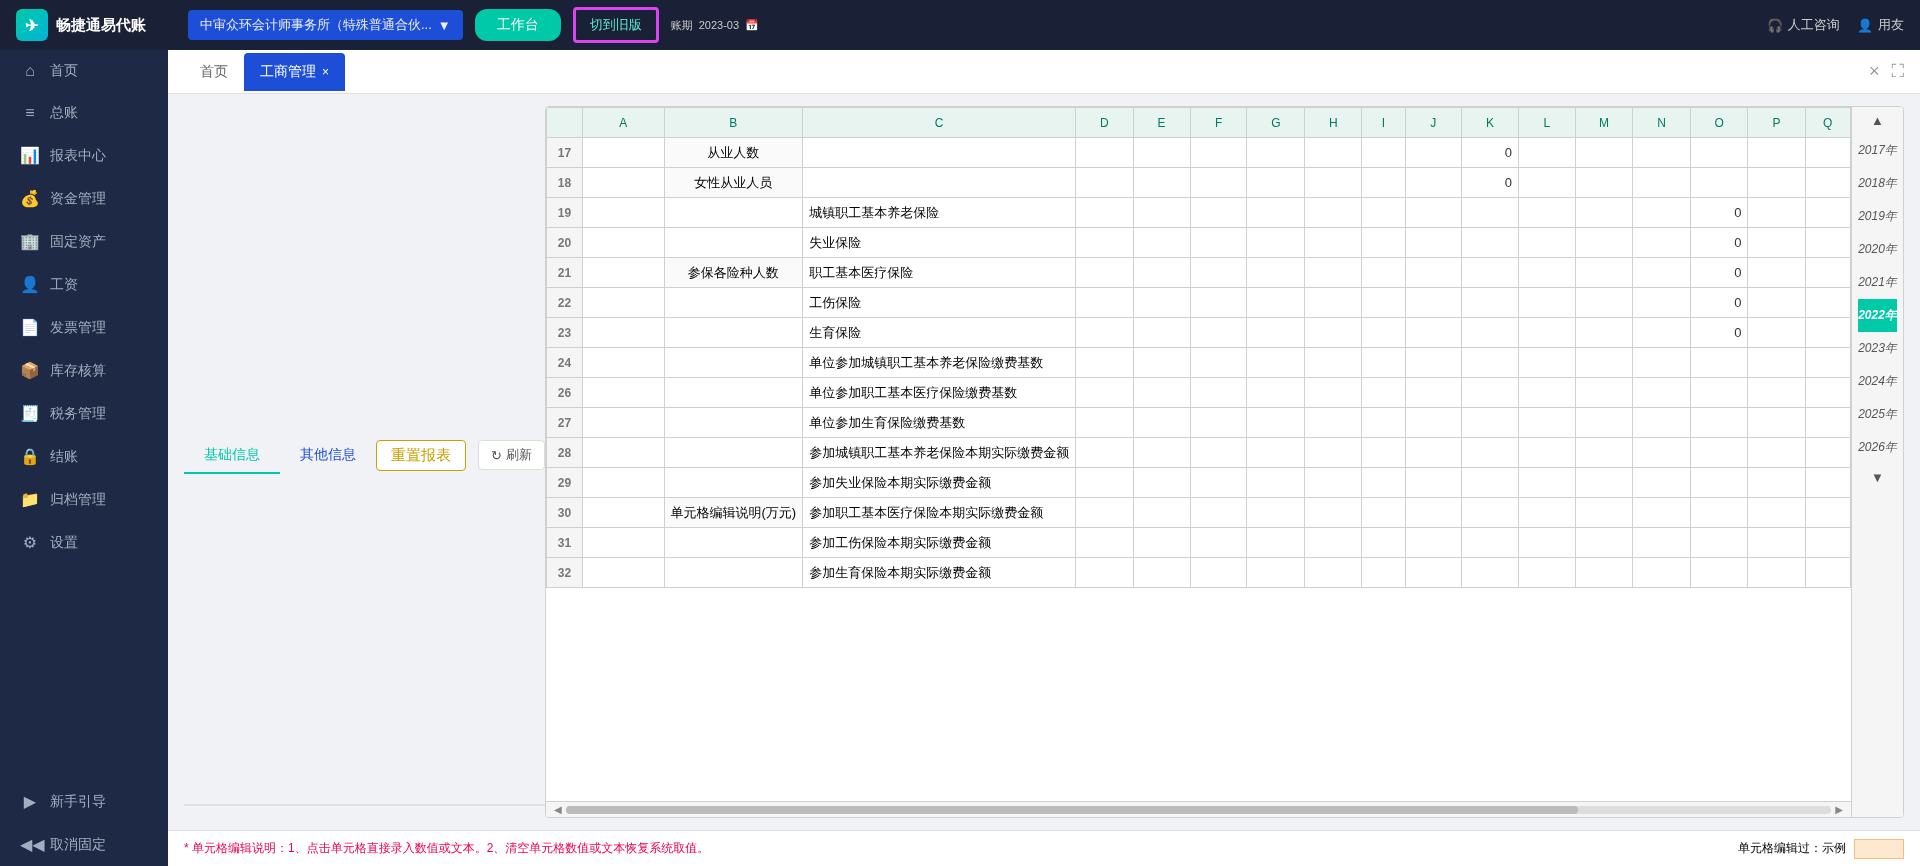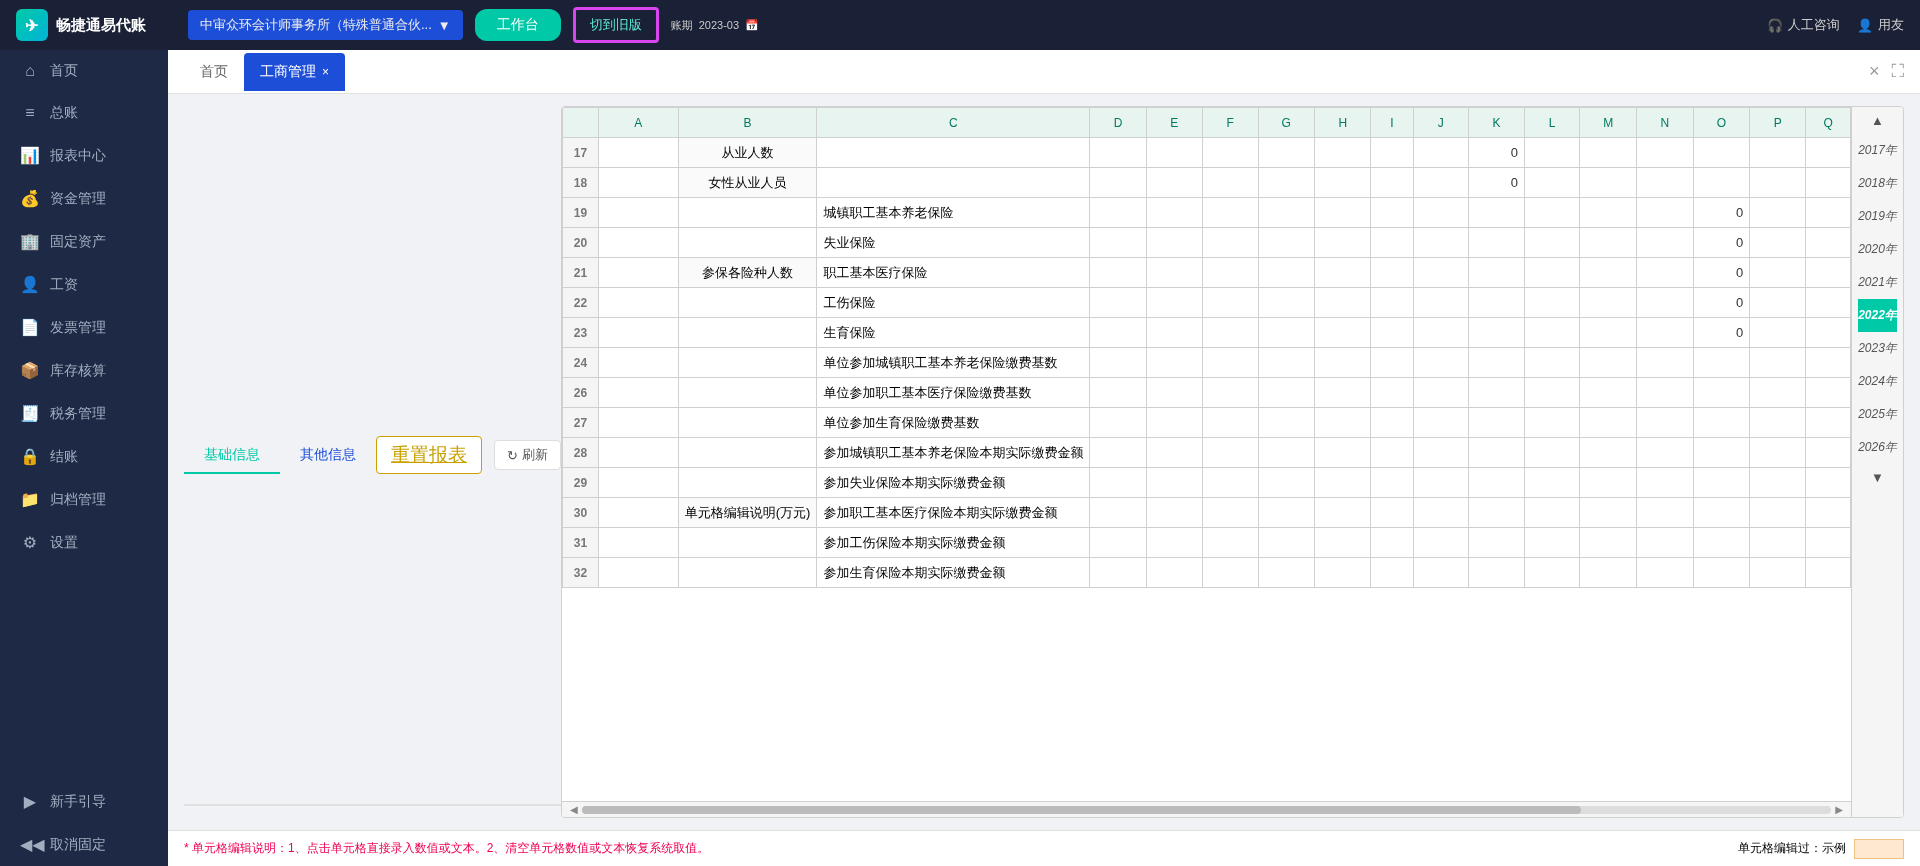--- a/index.html
+++ b/index.html
@@ -107,21 +107,21 @@
     }
     .sub-tabs-left { display: flex; }
     .sub-tab {
       padding: 8px 20px; font-size: 14px; cursor: pointer; color: #1d4ed8;
       border-bottom: 2px solid transparent; margin-bottom: -2px;
     }
     .sub-tab.active { color: #00c9a7; border-bottom: 2px solid #00c9a7; }
     .sub-tabs-right { display: flex; align-items: center; gap: 12px; }
     .reset-btn {
       border: 1px solid #c8a000; color: #c8a000; background: #fff;
-      padding: 5px 14px; border-radius: 4px; cursor: pointer; font-size: 19px; text-decoration: underline;
+      padding: 5px 14px; border-radius: 4px; cursor: pointer; font-size: 15px;
     }
     .refresh-btn {
       color: #555; background: #fff; border: 1px solid #ddd;
       padding: 5px 12px; border-radius: 4px; cursor: pointer; font-size: 13px;
       display: flex; align-items: center; gap: 4px;
     }
 
     
     .spreadsheet-container {
       flex: 1; display: flex; overflow: hidden; background: #fff;

